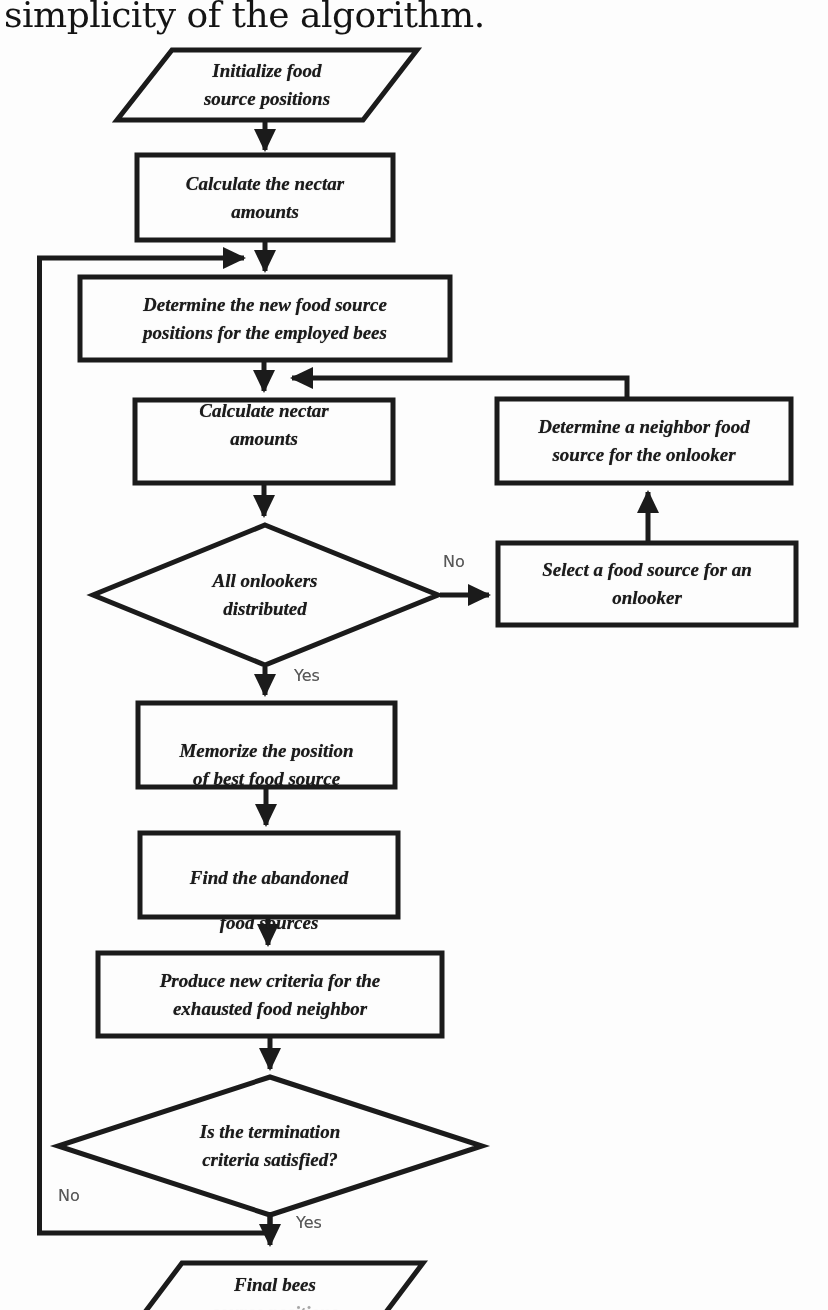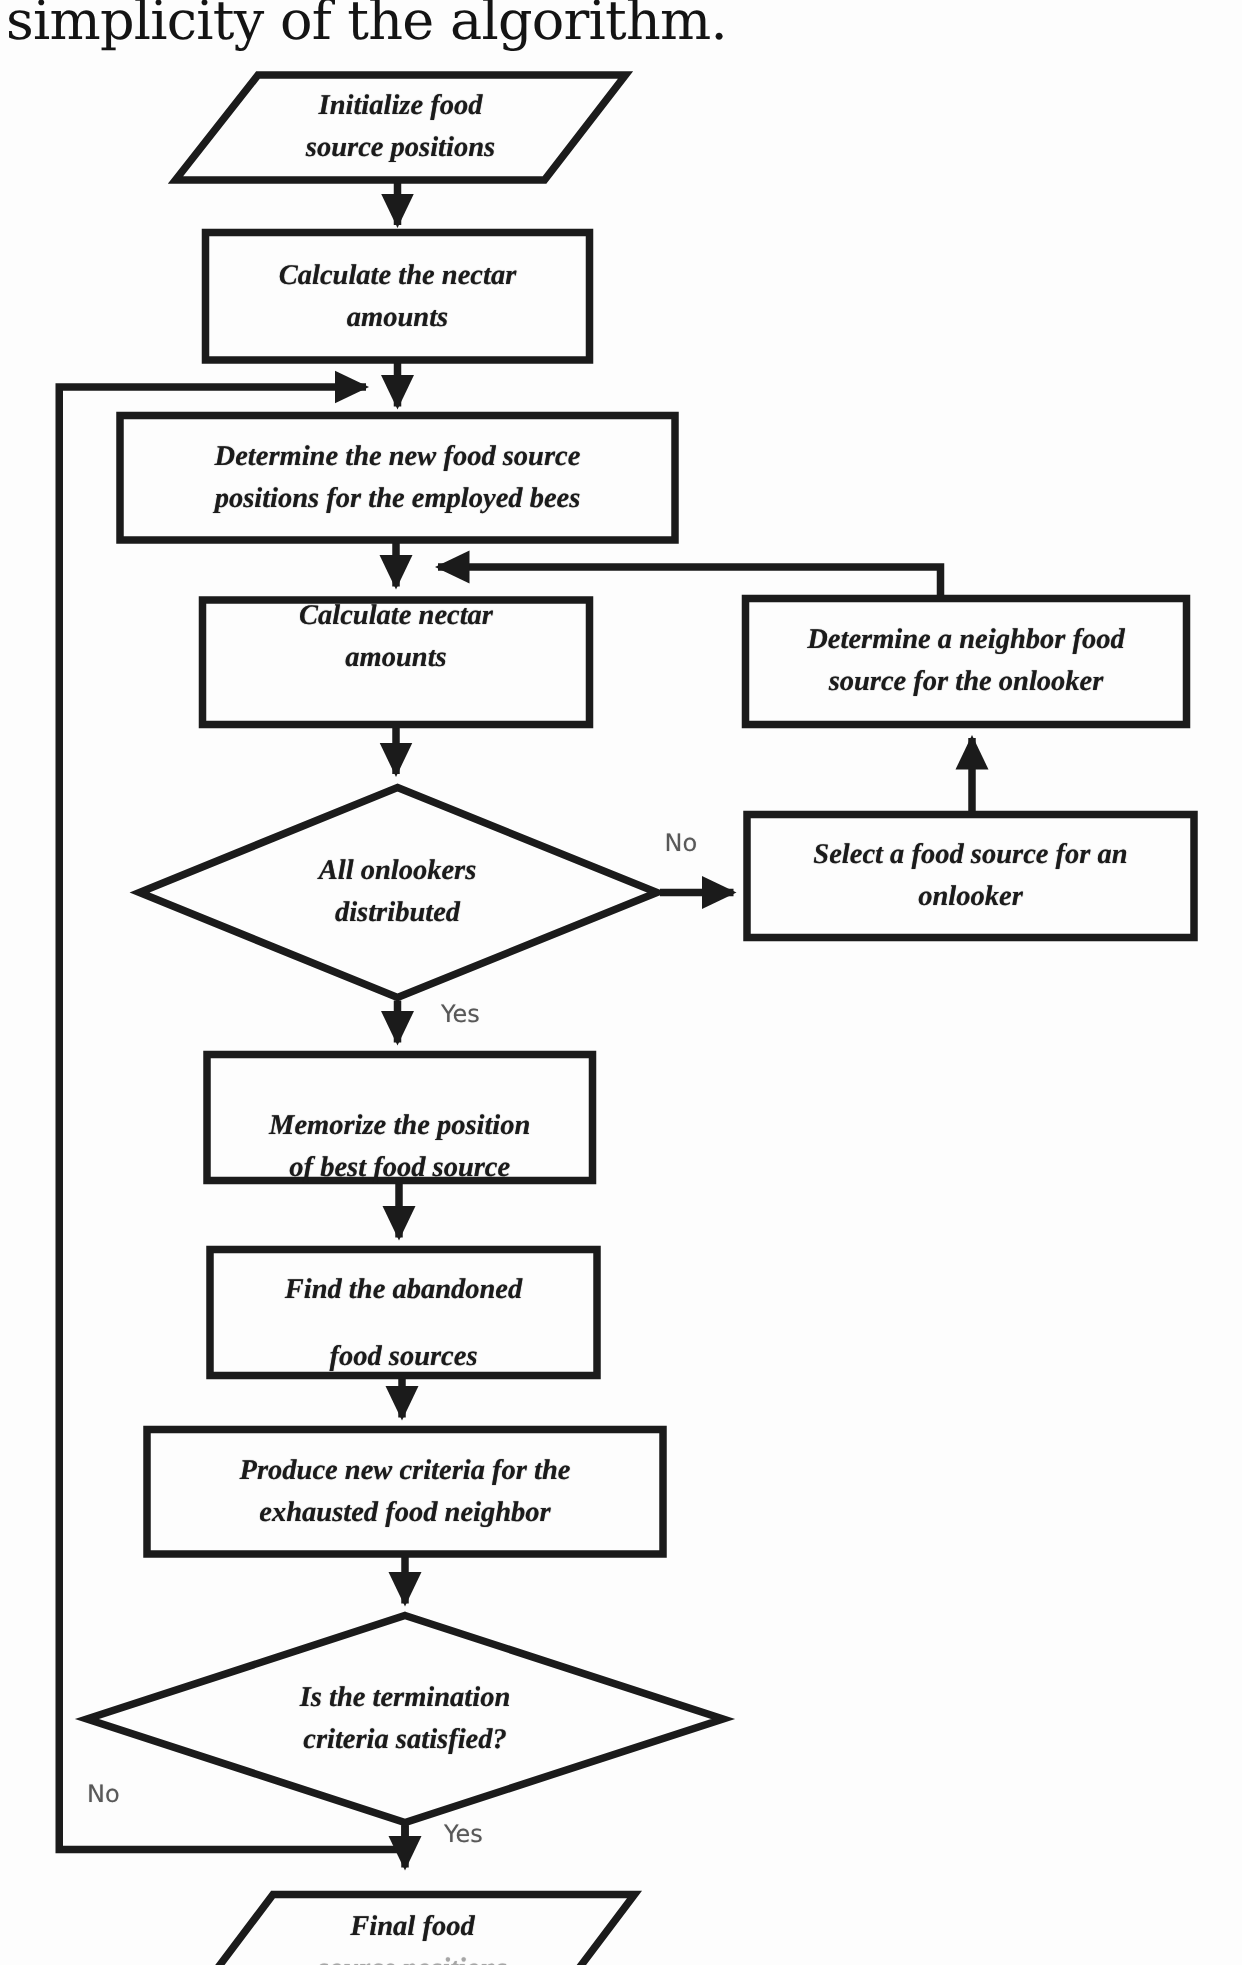--- a/index.html
+++ b/index.html
@@ -115,37 +115,37 @@
   <div class="node" style="left:498px; top:545px; width:298px; height:78px;">
     <span>Select a food source for an</span>
     <span>onlooker</span>
   </div>
 
   <div class="node" style="left:138px; top:735px; width:257px; height:60px;">
     <span>Memorize the position</span>
     <span>of best food source</span>
   </div>
 
-  <div class="node" style="left:140px; top:835px; width:258px; height:94px;gap:17px;">
+  <div class="node" style="left:140px; top:853px; width:258px; height:94px;gap:17px;">
     <span>Find the abandoned</span>
     <span>food sources</span>
   </div>
 
   <div class="node" style="left:98px; top:955px; width:344px; height:79px;">
     <span>Produce new criteria for the</span>
     <span>exhausted food neighbor</span>
   </div>
 
   <div class="node" style="left:170px; top:1110px; width:200px; height:72px;">
     <span>Is the termination</span>
     <span>criteria satisfied?</span>
   </div>
 
   <div class="node" style="left:175px; top:1268px; width:200px; height:62px;">
-    <span>Final food</span>
+    <span>Final bees</span>
     <span class="faded">source positions</span>
   </div>
 
   <div class="elabel" style="left:443px; top:550px;">No</div>
   <div class="elabel" style="left:294px; top:664px;">Yes</div>
   <div class="elabel" style="left:58px; top:1184px;">No</div>
   <div class="elabel" style="left:296px; top:1211px;">Yes</div>
 
 </div>
 

